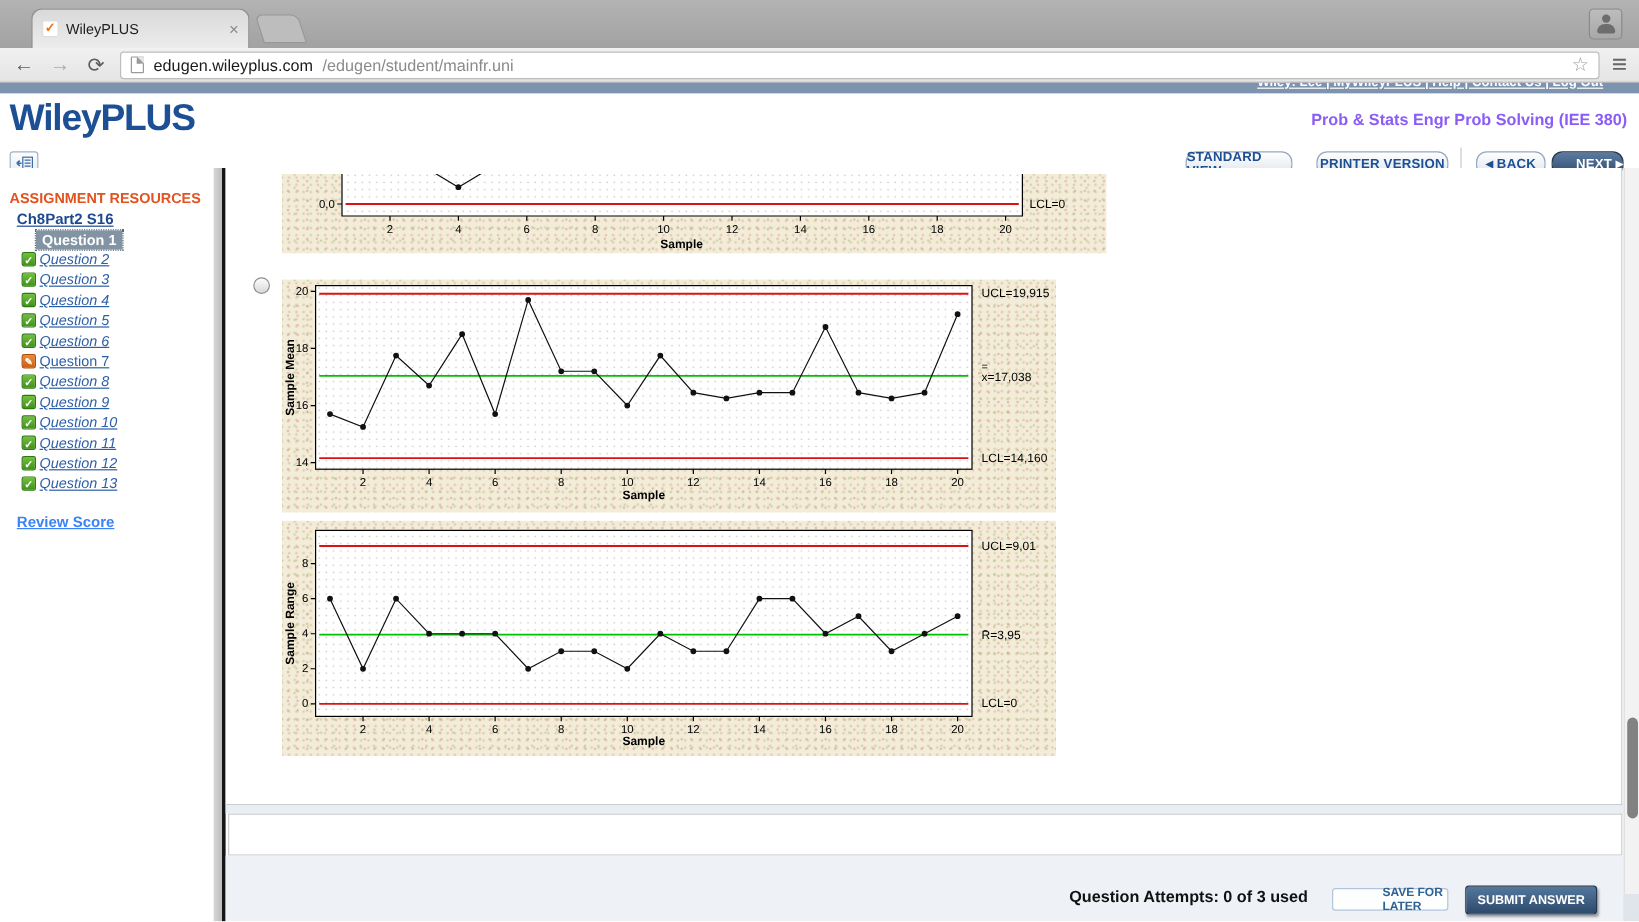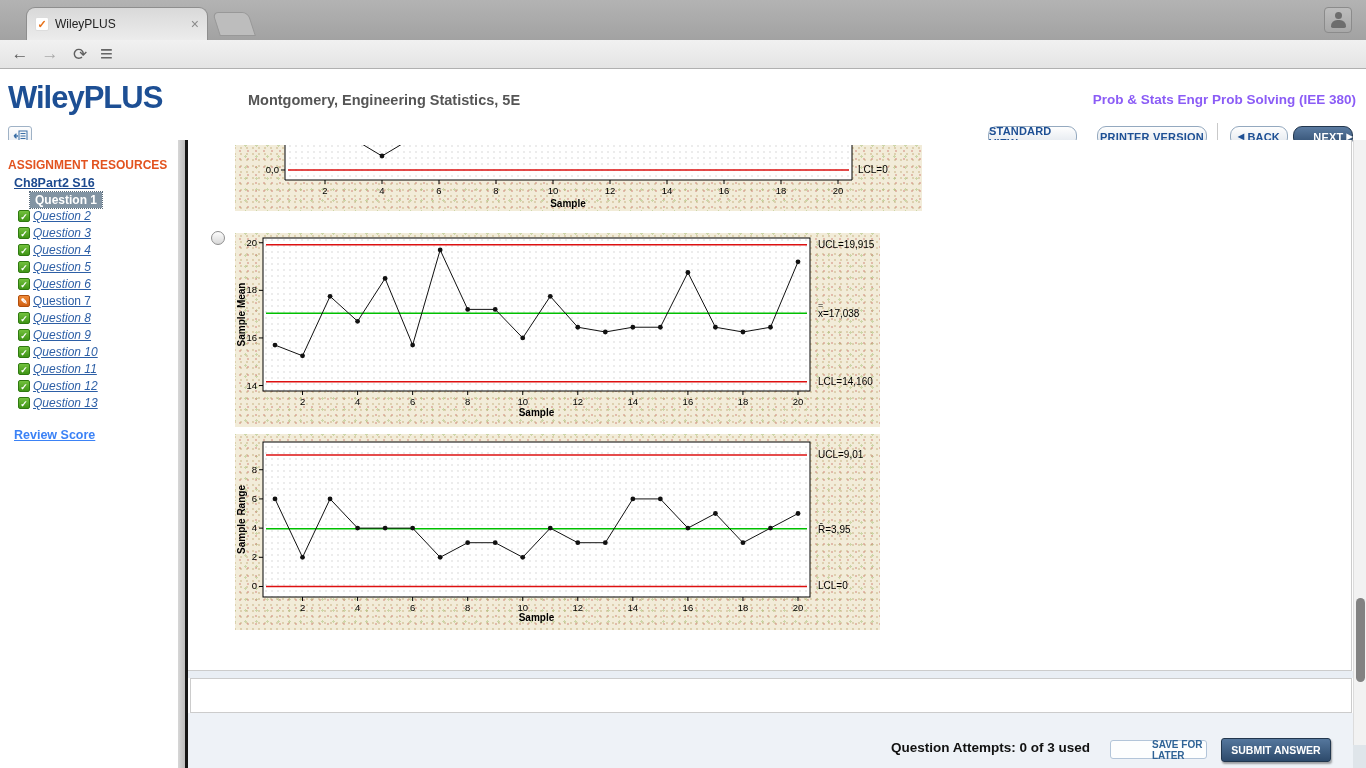--- a/index.html
+++ b/index.html
@@ -133,27 +133,36 @@
     <div class="profile-btn">
       <div class="p-head"></div>
       <div class="p-body"></div>
     </div>
   </div>
 
   <div class="toolbar">
     <span class="nav-ico">←</span>
     <span class="nav-ico dim">→</span>
     <span class="nav-ico">⟳</span>
+    <div class="urlbox">
+      <div class="doc-ico"></div>
+      <span class="url-host">edugen.wileyplus.com</span>
+        <span class="url-path">/edugen/student/mainfr.uni</span>
+      <span class="url-spacer"></span>
+      <span class="star-ico">☆</span>
+    </div>
     <span class="menu-ico">≡</span>
   </div>
 
+  <div class="slatebar">
+    <div class="slatebar-inner">Wiley: Lee | MyWileyPLUS | Help | Contact Us | Log Out</div>
+  </div>
 
   <div class="header">
     <div class="logo">WileyPLUS</div>
-    <div class="book-title">Montgomery, Engineering Statistics, 5E</div>
     <div class="course">Prob &amp; Stats Engr Prob Solving (IEE 380)</div>
   </div>
 
   <div class="subbar">
     <div class="collapse-btn">
       <svg width="15" height="12" viewBox="0 0 15 12">
         <path d="M5 6 L1 6 M1 6 L3.5 3.8 M1 6 L3.5 8.2" stroke="#3a6ea5" stroke-width="1.3" fill="none"></path>
         <rect x="6" y="1" width="8" height="10" fill="none" stroke="#3a6ea5" stroke-width="1"></rect>
         <path d="M7.5 3.5 h5 M7.5 6 h5 M7.5 8.5 h5" stroke="#3a6ea5" stroke-width="1"></path>
       </svg>

